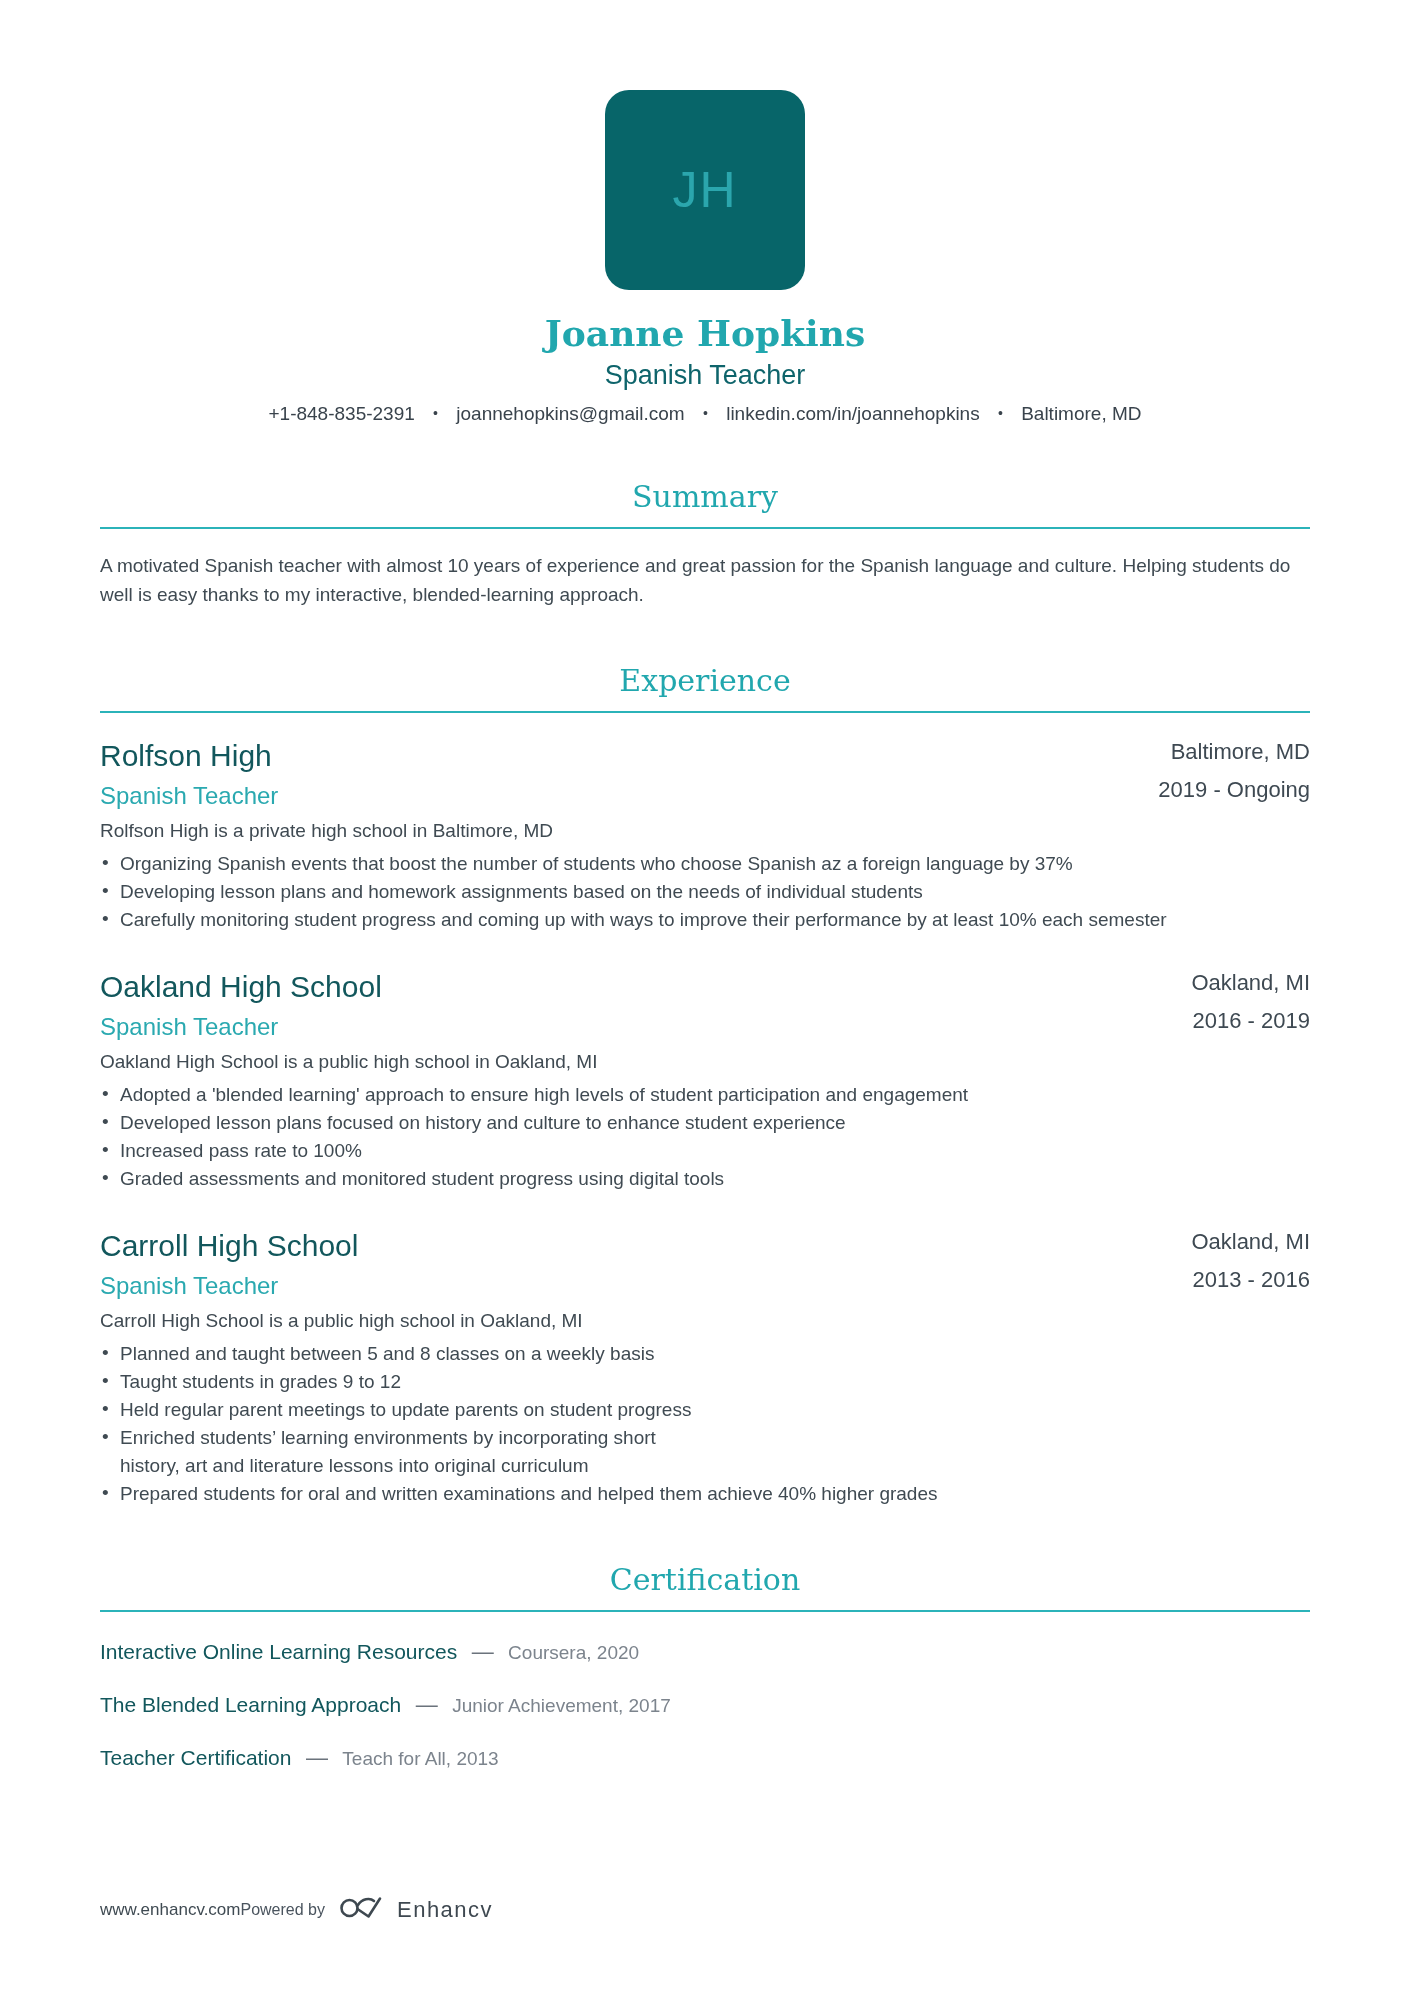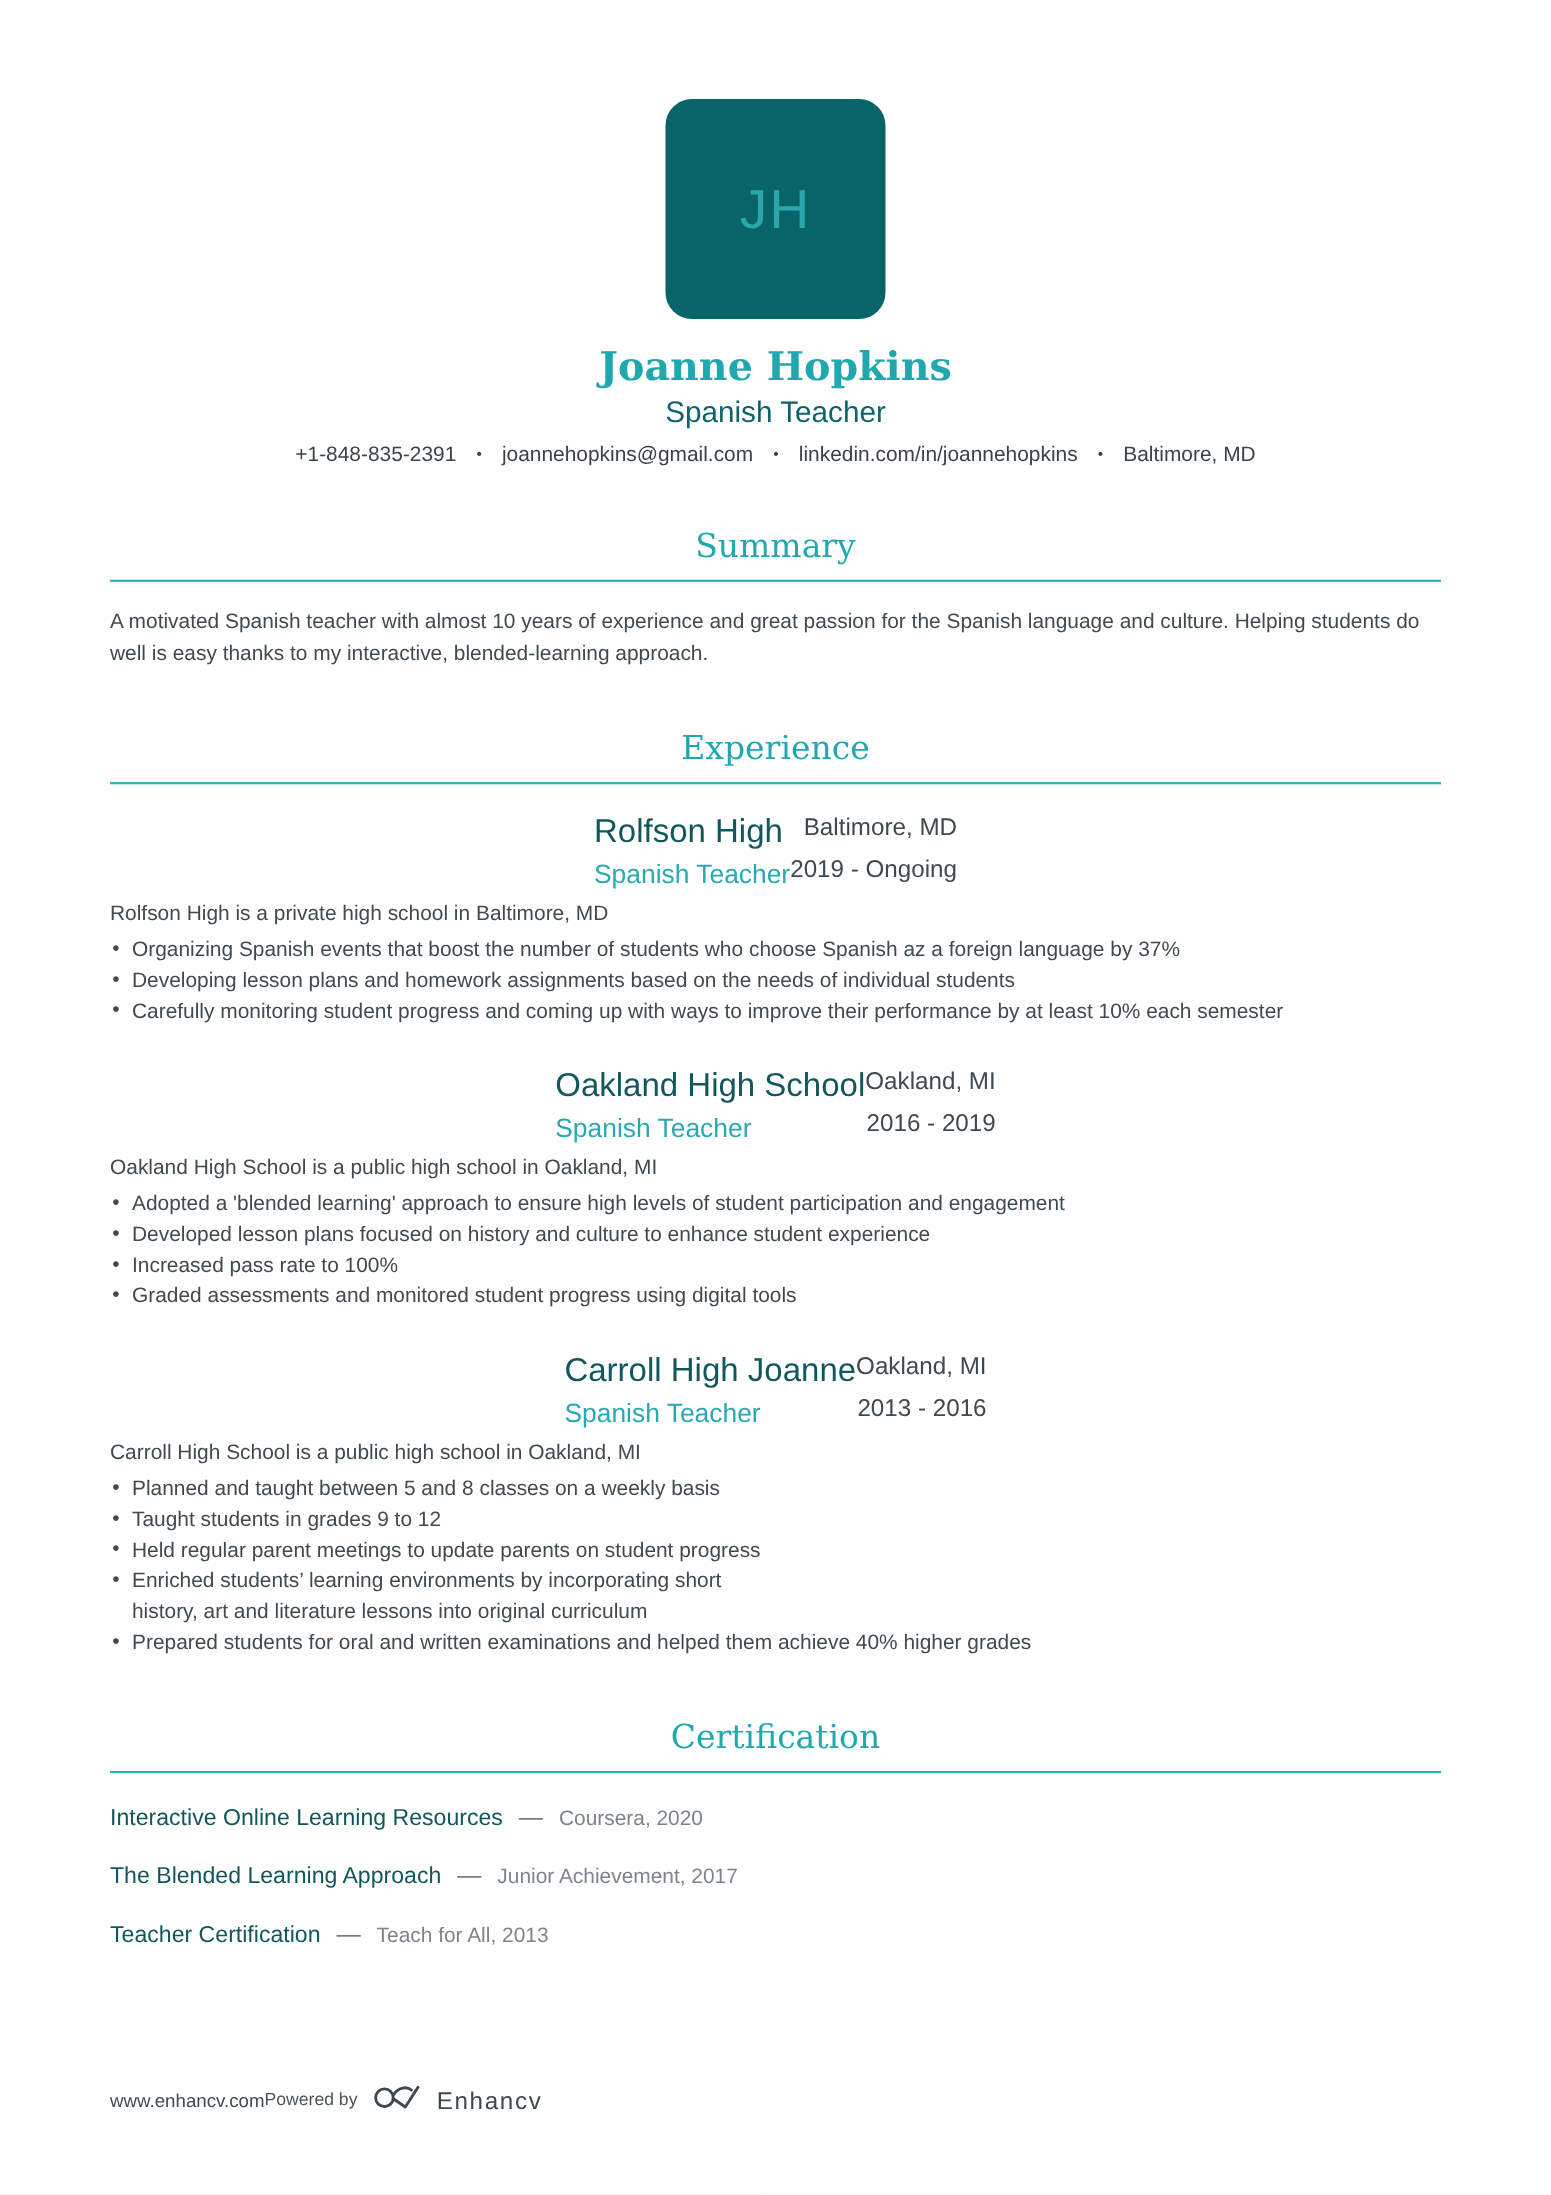--- a/index.html
+++ b/index.html
@@ -33,21 +33,21 @@
   .section-heading {
     text-align:center; font-family:"DejaVu Serif", serif;
     font-size:30px; color:var(--accent,#21a7ae); padding-bottom:13px;
     border-bottom:2px solid var(--divider,#2bb3b9);
   }
   .summary-text { margin-top:22px; font-size:19px; line-height:29px; color:var(--body-text,#3f4a52); }
 
   
   .entry { margin-top:26px; }
   .entry + .entry { margin-top:36px; }
-  .entry-head { display:flex; justify-content:center; align-items:flex-start; }
+  .entry-head { display:flex; justify-content:space-between; align-items:flex-start; }
   .company { font-size:30px; color:var(--company,#12575c); }
   .role { font-size:24px; color:var(--role,#2aa9b0); margin-top:9px; }
   .entry-right { text-align:right; font-size:22px; color:#3e4952; }
   .dates { margin-top:12px; }
   .desc { margin-top:10px; font-size:19px; color:var(--body-text,#3f4a52); }
   ul.bullets { list-style:none; margin:8px 0 0 0; padding:0; }
   .bullets li {
     position:relative; padding-left:20px; font-size:19px; line-height:28px;
     color:var(--body-text,#3f4a52); white-space:pre-line;
   }
@@ -135,21 +135,21 @@
           <li>Adopted a 'blended learning' approach to ensure high levels of student participation and engagement</li>
           <li>Developed lesson plans focused on history and culture to enhance student experience</li>
           <li>Increased pass rate to 100%</li>
           <li>Graded assessments and monitored student progress using digital tools</li>
         </ul>
       </div>
 
       <div class="entry">
         <div class="entry-head">
           <div class="entry-left">
-            <div class="company">Carroll High Joanne</div>
+            <div class="company">Carroll High School</div>
             <div class="role">Spanish Teacher</div>
           </div>
           <div class="entry-right">
             <div class="loc">Oakland, MI</div>
             <div class="dates">2013 - 2016</div>
           </div>
         </div>
         <div class="desc">Carroll High School is a public high school in Oakland, MI</div>
         <ul class="bullets">
           <li>Planned and taught between 5 and 8 classes on a weekly basis</li>

